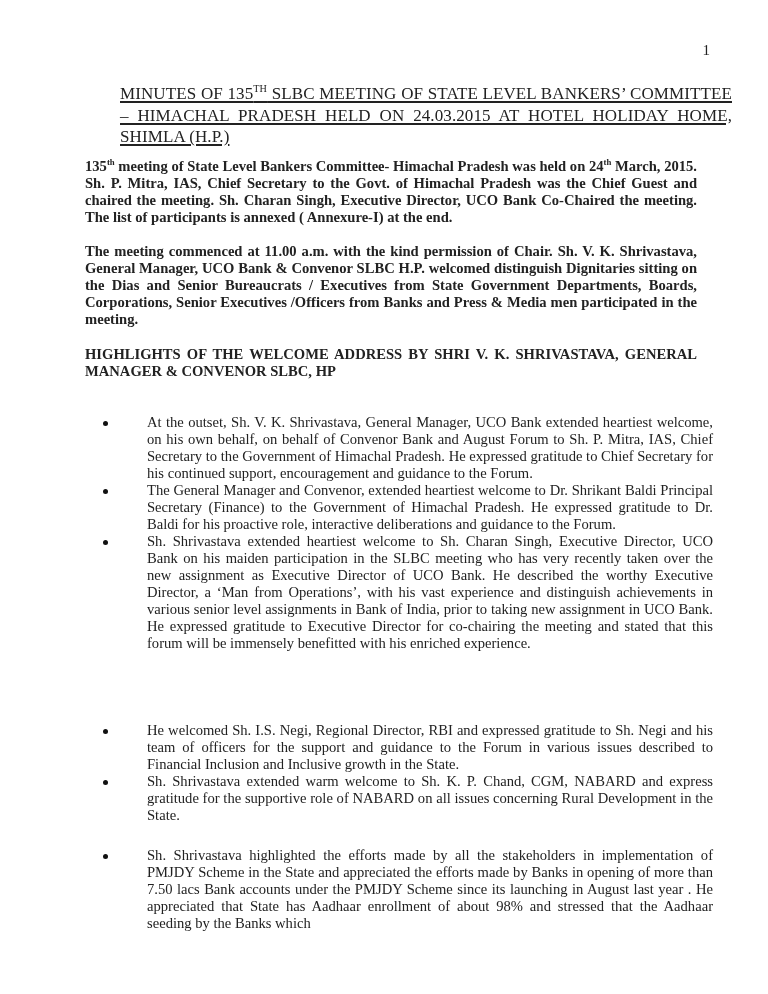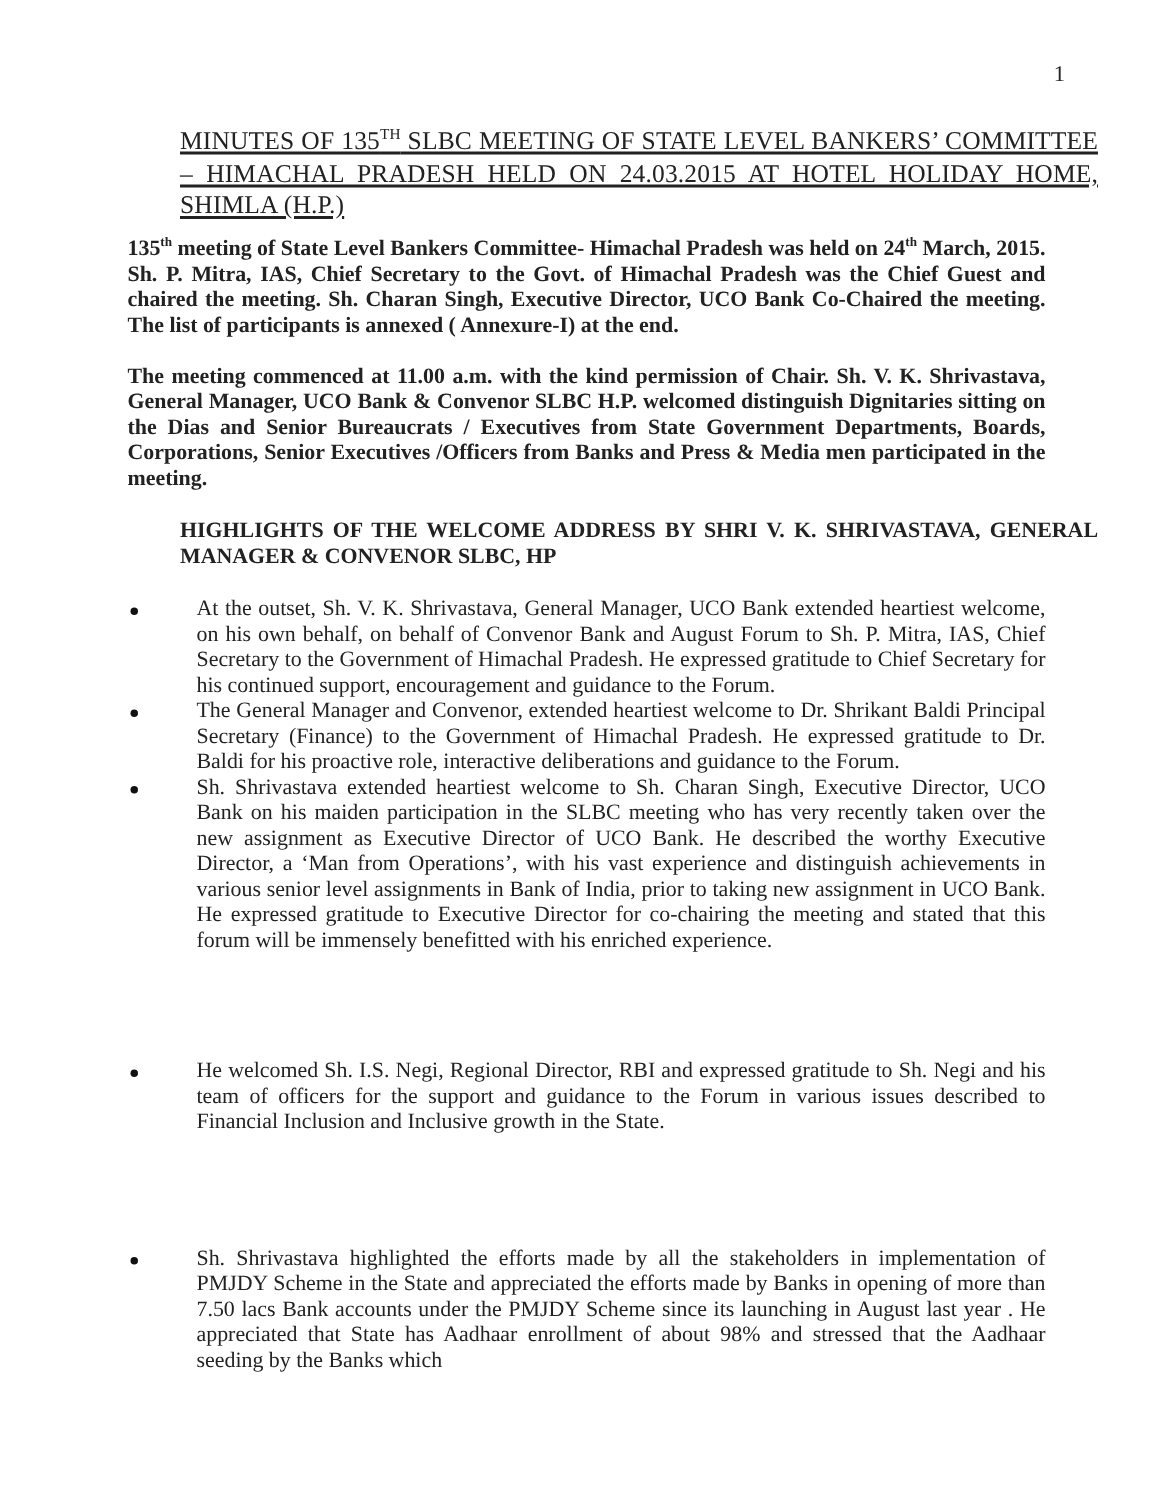--- a/index.html
+++ b/index.html
@@ -26,49 +26,50 @@
   .title sup, .para sup { font-size: 0.6em; line-height: 0; vertical-align: super; }
   .para {
     position: absolute; left: 85px; width: 612px;
     text-align: justify;
     font-weight: bold;
   }
   .heading {
     position: absolute; left: 85px; width: 612px;
     font-weight: bold; text-align: justify; font-size: 14.6px; line-height: 17px;
   }
-  .bullet-list { position: absolute; left: 85px; width: 612px; margin: 0; padding: 0; list-style: none; }
+  .bullet-list { position: absolute; left: 85px; width: 612px; margin: 16px; padding: 0; list-style: none; }
   .bullet-item { position: relative; padding-left: 46px; text-align: justify; }
   .bullet-dot {
     position: absolute; left: 2px; top: 7px; width: 5px; height: 5px;
     border-radius: 50%; background: #111111;
   }
 </style>
 </head>
 <body>
 
 <div class="page">
 
   <div class="page-number">1</div>
 
   <div class="title"><span>MINUTES OF 135</span><sup>TH</sup><span> SLBC MEETING OF STATE LEVEL BANKERS’ COMMITTEE – HIMACHAL PRADESH HELD ON 24.03.2015 AT HOTEL HOLIDAY HOME, SHIMLA (H.P.)</span></div>
 
   <div class="para" style="top:158px;"><span>135</span><sup>th</sup><span> meeting of State Level Bankers Committee- Himachal Pradesh was held on 24</span><sup>th</sup><span> March, 2015.  Sh. P. Mitra, IAS, Chief Secretary to the Govt. of Himachal Pradesh was the Chief Guest and chaired the meeting. Sh. Charan Singh, Executive Director, UCO Bank  Co-Chaired the meeting. The list of participants is annexed ( Annexure-I) at the end.</span></div>
 
   <div class="para" style="top:243px;">The meeting commenced at 11.00 a.m. with the kind permission of Chair.   Sh. V. K. Shrivastava, General Manager, UCO Bank &amp; Convenor SLBC H.P. welcomed distinguish Dignitaries sitting on the Dias and Senior Bureaucrats / Executives from State Government Departments, Boards, Corporations, Senior Executives /Officers from Banks and  Press &amp; Media men participated in the meeting.</div>
 
-  <div class="heading" style="top:346px;margin-left:35px;">HIGHLIGHTS OF THE WELCOME ADDRESS BY SHRI V. K. SHRIVASTAVA, GENERAL MANAGER  &amp; CONVENOR SLBC, HP</div>
+  <div class="heading" style="top:346px;">HIGHLIGHTS OF THE WELCOME ADDRESS BY SHRI V. K. SHRIVASTAVA, GENERAL MANAGER  &amp; CONVENOR SLBC, HP</div>
 
   <ul class="bullet-list" style="top:398px;">
     <li class="bullet-item"><span class="bullet-dot"></span><span>At the outset, Sh. V. K. Shrivastava, General Manager, UCO Bank extended heartiest welcome, on his own behalf, on behalf of Convenor Bank and August Forum to Sh. P. Mitra, IAS, Chief Secretary to the Government of Himachal Pradesh. He expressed gratitude to Chief Secretary for his continued support, encouragement and guidance to the Forum.</span></li>
     <li class="bullet-item"><span class="bullet-dot"></span><span>The General Manager and Convenor, extended heartiest welcome to Dr. Shrikant Baldi Principal Secretary (Finance) to the Government of Himachal Pradesh. He expressed gratitude to Dr. Baldi for his proactive role, interactive deliberations and guidance to the Forum.</span></li>
     <li class="bullet-item"><span class="bullet-dot"></span><span>Sh. Shrivastava extended heartiest welcome to Sh. Charan Singh, Executive Director, UCO Bank on his maiden participation in the SLBC meeting who has very recently taken over the new assignment as Executive Director of UCO Bank. He described the worthy Executive Director, a ‘Man from Operations’, with his vast experience and distinguish  achievements in  various senior level assignments in Bank of India, prior to taking new assignment   in UCO Bank.   He expressed gratitude to Executive Director for co-chairing the meeting and stated that this forum will be immensely benefitted with his enriched experience.</span></li>
   </ul>
 
   <ul class="bullet-list" style="top:706px;">
     <li class="bullet-item"><span class="bullet-dot"></span><span>He welcomed Sh. I.S. Negi, Regional Director, RBI and expressed gratitude to Sh. Negi and his team of officers for the support and guidance to the Forum in various issues described to Financial Inclusion and Inclusive growth in the State.</span></li>
+    <li class="bullet-item"><span class="bullet-dot"></span><span>Sh.  Shrivastava extended warm welcome   to Sh. K. P. Chand, CGM, NABARD   and express gratitude for the supportive role of NABARD on all issues concerning Rural Development in the State.</span></li>
   </ul>
 
   <ul class="bullet-list" style="top:831px;font-family:Liberation Serif, serif;">
     <li class="bullet-item"><span class="bullet-dot"></span><span>Sh. Shrivastava highlighted the efforts made by   all the stakeholders in implementation of PMJDY Scheme in the State  and appreciated the efforts made by Banks in  opening of more than  7.50 lacs Bank accounts  under the PMJDY Scheme since its  launching in August last year .  He appreciated that State has Aadhaar enrollment of about 98% and stressed that the Aadhaar seeding by the Banks which</span></li>
   </ul>
 
 </div>
 
 </body></html>

